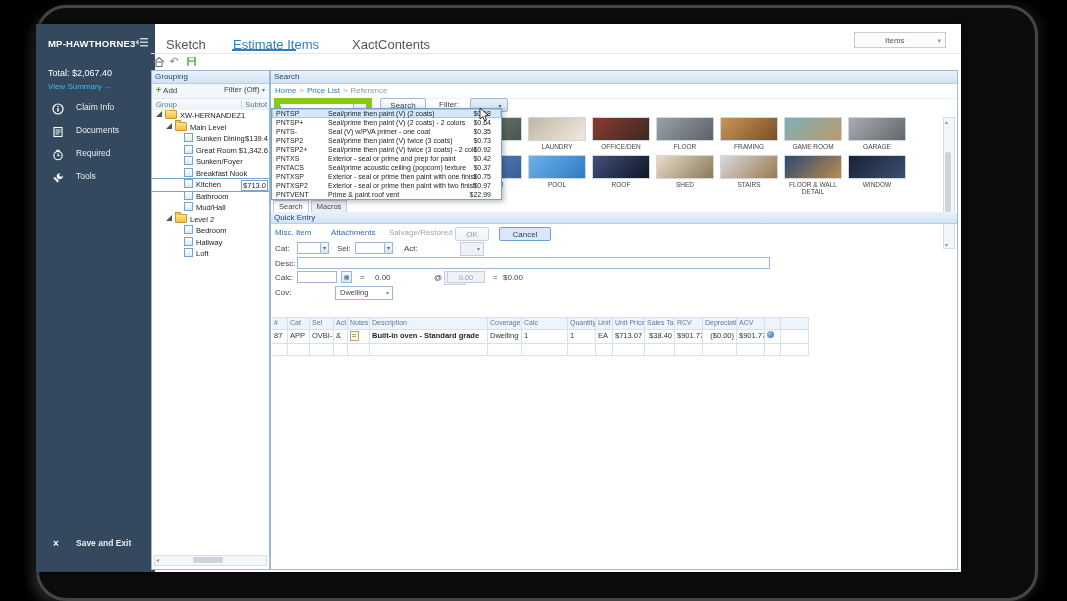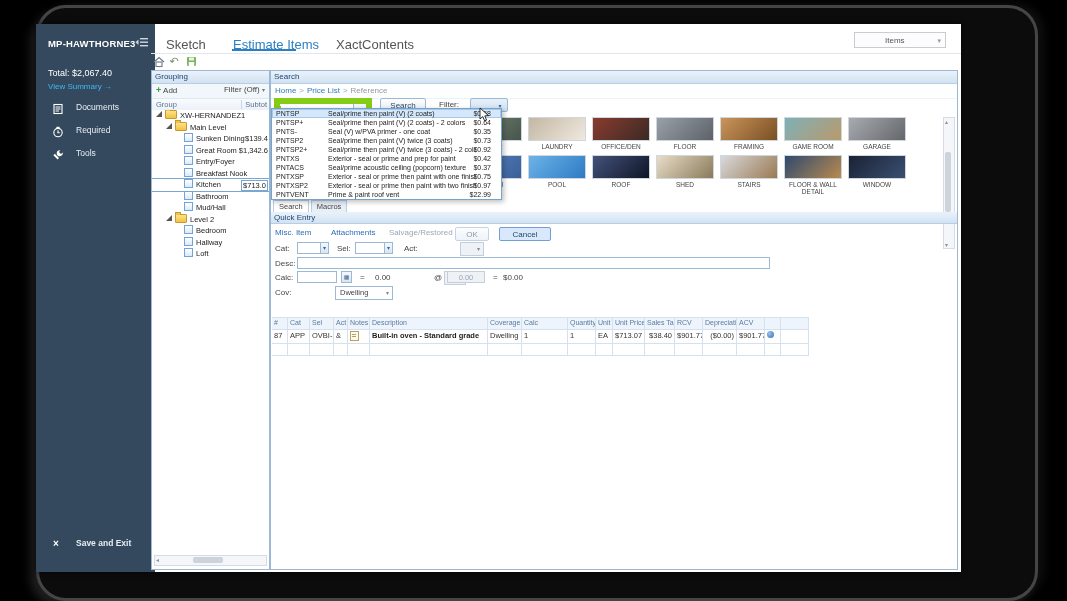--- a/index.html
+++ b/index.html
@@ -147,20 +147,28 @@
             <rect x="5" y="4.5" width="8" height="1.4" fill="#cfd8e0"></rect>
             <rect x="5" y="8" width="8" height="1.4" fill="#cfd8e0"></rect>
             <path d="M3.5 2.5 L0.5 5.2 L3.5 7.9 Z" fill="#cfd8e0"></path>
           </svg>
       </div>
       <div class="sb-total">Total: $2,067.40</div>
       <div class="sb-summary">View Summary →</div>
       <div id="sb-menu">
           <div class="sb-item">
             <span class="sb-icon"><svg width="12" height="12" viewBox="0 0 12 12">
+                <circle cx="6" cy="6" r="5" fill="none" stroke="#fff" stroke-width="1.2"></circle>
+                <rect x="5.3" y="5" width="1.4" height="3.6" fill="#fff"></rect>
+                <rect x="5.3" y="2.8" width="1.4" height="1.4" fill="#fff"></rect>
+              </svg></span>
+            <span class="sb-label">Claim Info</span>
+          </div>
+          <div class="sb-item">
+            <span class="sb-icon"><svg width="12" height="12" viewBox="0 0 12 12">
                 <rect x="2" y="1.5" width="8" height="9" fill="none" stroke="#fff" stroke-width="1.1"></rect>
                 <rect x="3.5" y="3.5" width="5" height="1" fill="#fff"></rect>
                 <rect x="3.5" y="5.5" width="5" height="1" fill="#fff"></rect>
                 <rect x="3.5" y="7.5" width="3.5" height="1" fill="#fff"></rect>
               </svg></span>
             <span class="sb-label">Documents</span>
           </div>
           <div class="sb-item">
             <span class="sb-icon"><svg width="12" height="12" viewBox="0 0 12 12">
                 <circle cx="6" cy="6.6" r="4.2" fill="none" stroke="#fff" stroke-width="1.1"></circle>
@@ -179,21 +187,21 @@
           </div>
         </div>
       <div id="sb-exit" class="sb-item">
         <span class="x">×</span>
         <span class="sb-label" style="font-weight:bold;">Save and Exit</span>
       </div>
     </div>
 
     <span class="tab" style="left:130px;">Sketch</span>
     <span class="tab active" style="left:197px;">Estimate Items</span>
-    <span class="tab" style="left:300px;">XactContents</span>
+    <span class="tab" style="left:316px;">XactContents</span>
     <div id="tab-underline" style="left:196px;width:64px;"></div>
     <div id="tabline"></div>
     <div id="items-select">
       <span>Items</span>
       <span class="dd">▾</span>
     </div>
 
     <div id="quickicons">
       <span class="qicon">
         <svg width="12" height="12" viewBox="0 0 12 12">
@@ -219,21 +227,21 @@
       </div>
       <div class="grp-colhead">
         <span class="c1">Group</span>
         <span class="c2">Subtot</span>
       </div>
       <div id="tree">
           <div class="tree-row"><span style="display:inline-block;width:4px;"></span><span class="exp"></span><span class="folder"></span><span>XW-HERNANDEZ1</span></div>
           <div class="tree-row"><span style="display:inline-block;width:14px;"></span><span class="exp"></span><span class="folder"></span><span>Main Level</span></div>
           <div class="tree-row"><span style="display:inline-block;width:32px;"></span><span class="roomicon"></span><span>Sunken Dining</span><span class="subtot">$139.4</span></div>
           <div class="tree-row"><span style="display:inline-block;width:32px;"></span><span class="roomicon"></span><span>Great Room</span><span class="subtot">$1,342.6</span></div>
-          <div class="tree-row"><span style="display:inline-block;width:32px;"></span><span class="roomicon"></span><span>Entry/Foyer</span></div>
+          <div class="tree-row"><span style="display:inline-block;width:32px;"></span><span class="roomicon"></span><span>Sunken/Foyer</span></div>
           <div class="tree-row"><span style="display:inline-block;width:32px;"></span><span class="roomicon"></span><span>Breakfast Nook</span></div>
           <div class="tree-row selected"><span style="display:inline-block;width:32px;"></span><span class="roomicon"></span><span>Kitchen</span><span class="subtot">$713.0</span></div>
           <div class="tree-row"><span style="display:inline-block;width:32px;"></span><span class="roomicon"></span><span>Bathroom</span></div>
           <div class="tree-row"><span style="display:inline-block;width:32px;"></span><span class="roomicon"></span><span>Mud/Hall</span></div>
           <div class="tree-row"><span style="display:inline-block;width:14px;"></span><span class="exp"></span><span class="folder"></span><span>Level 2</span></div>
           <div class="tree-row"><span style="display:inline-block;width:32px;"></span><span class="roomicon"></span><span>Bedroom</span></div>
           <div class="tree-row"><span style="display:inline-block;width:32px;"></span><span class="roomicon"></span><span>Hallway</span></div>
           <div class="tree-row"><span style="display:inline-block;width:32px;"></span><span class="roomicon"></span><span>Loft</span></div>
         </div>
       <div class="grp-hscroll">

